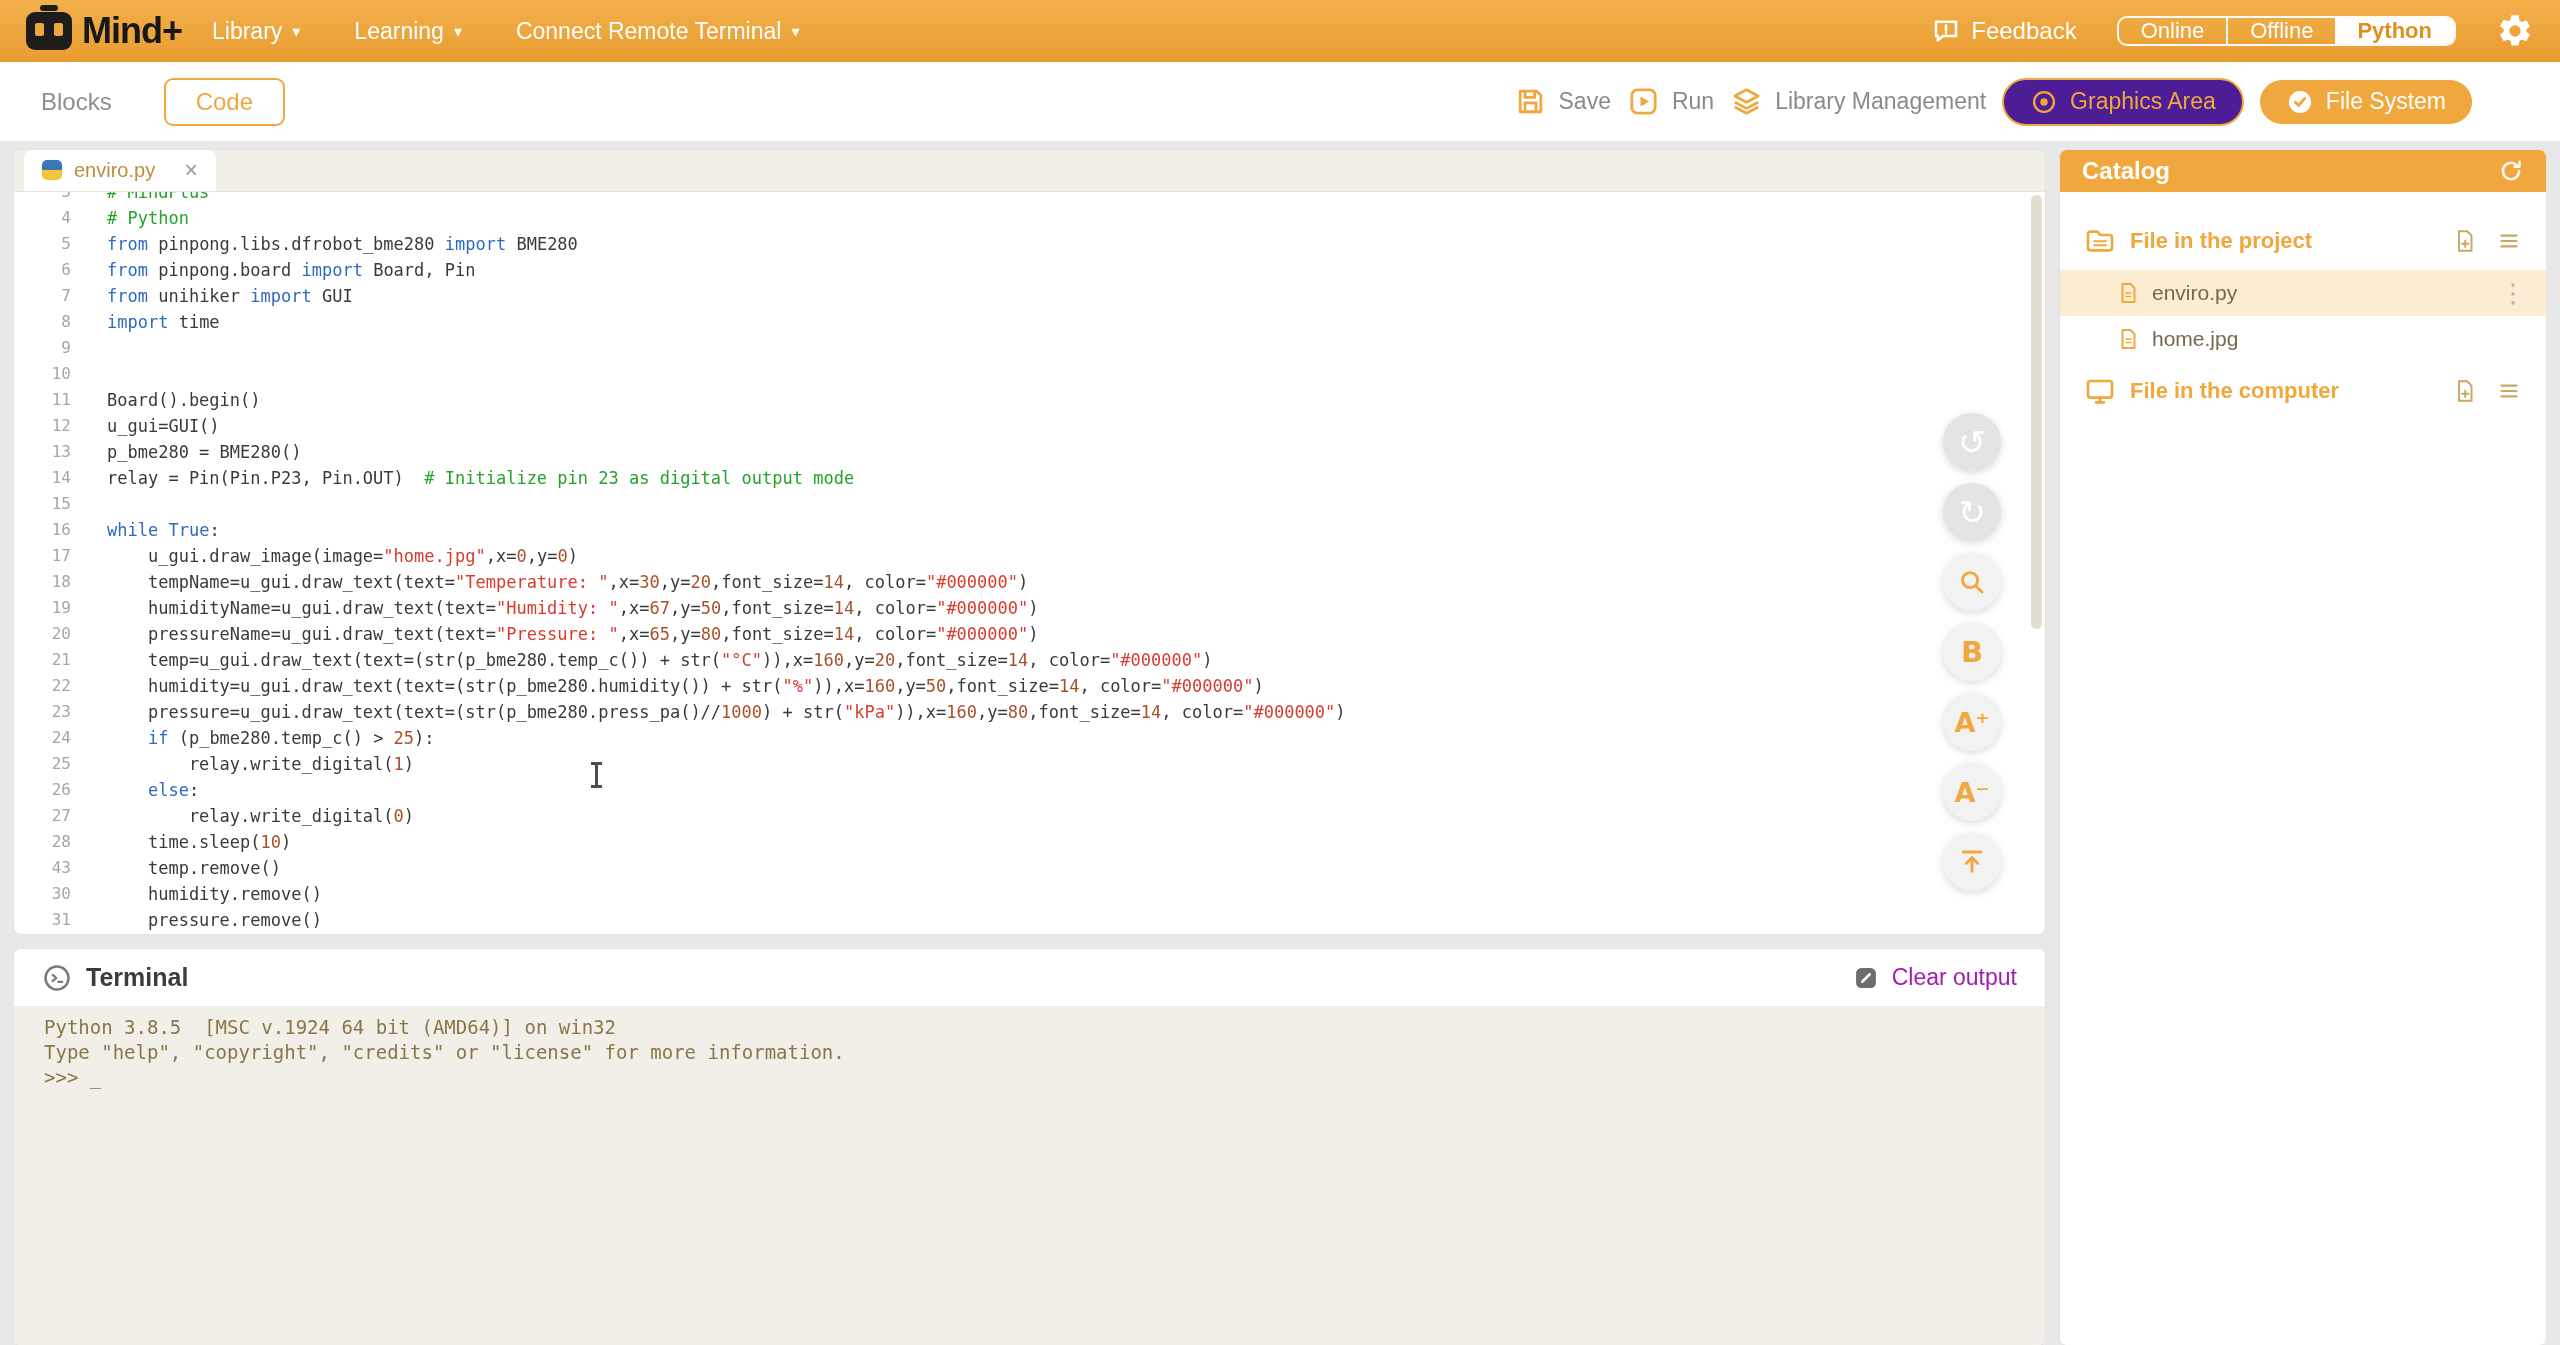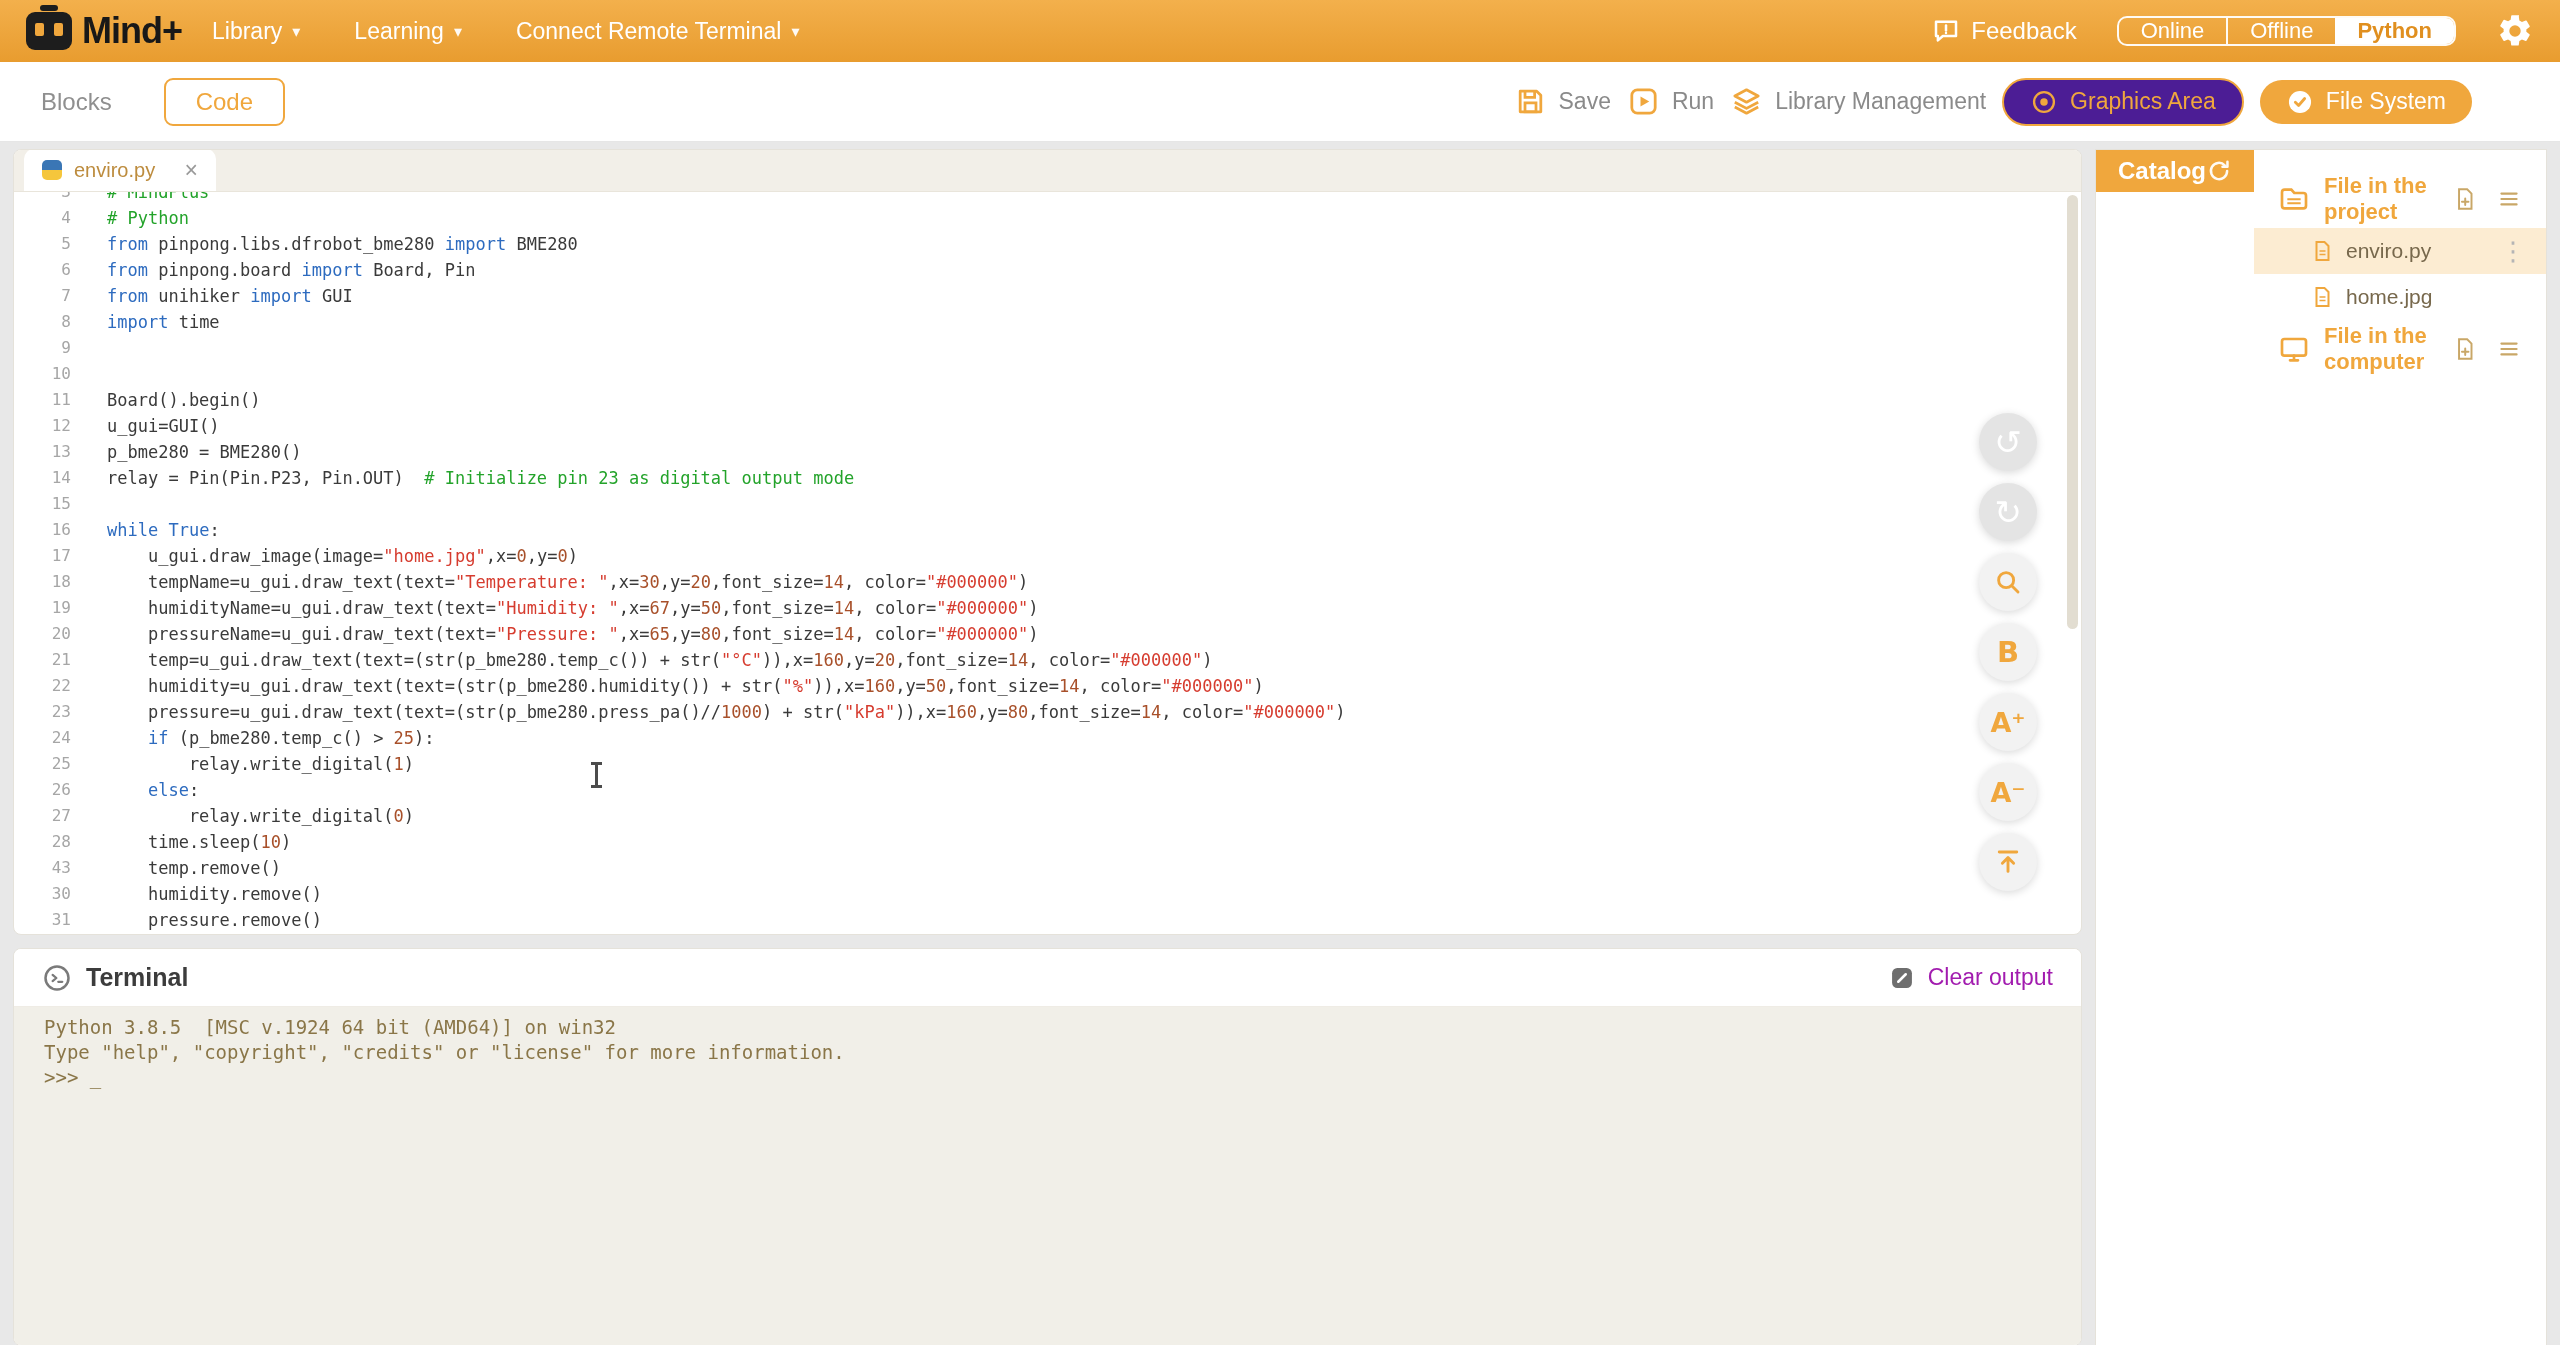--- a/index.html
+++ b/index.html
@@ -107,22 +107,22 @@
     padding:0 28px; border-bottom:1px solid #efece5; background:#fff; }
   .term-header svg{ width:30px; height:30px; flex:none; }
   .term-title{ font-size:25px; font-weight:bold; color:#3c3c3c; }
   .term-clear{ margin-left:auto; display:flex; align-items:center; gap:12px; font-size:23px; color:#a21caf; }
   .term-clear svg{ width:28px; height:28px; }
   .term-body{ flex:1; background:#f1efe8; padding:8px 30px;
     font-family:"DejaVu Sans Mono","Liberation Mono",monospace;
     font-size:19px; line-height:25px; color:var(--term); white-space:pre; }
 
   
-  .catalog{ width:452px; flex:none; background:#fff; border-radius:0; border:1px solid #e5e2da;
-    display:flex; flex-direction:row; overflow:hidden; }
+  .catalog{ width:488px; flex:none; background:#fff; border-radius:8px; border:1px solid #e5e2da;
+    display:flex; flex-direction:column; overflow:hidden; }
   .cat-header{ height:42px; flex:none; background:var(--accent); color:#fff;
     display:flex; align-items:center; justify-content:space-between; padding:0 22px;
     font-size:24px; font-weight:bold; }
   .cat-header svg{ width:26px; height:26px; opacity:.95; }
   .cat-body{ padding-top:20px; }
   .cat-section{ height:58px; display:flex; align-items:center; gap:14px; padding:0 24px; }
   .sec-ic{ width:32px; height:32px; color:var(--accent); flex:none; }
   .sec-label{ font-size:22px; font-weight:bold; color:var(--accent); }
   .sec-icons{ margin-left:auto; display:flex; gap:18px; color:#c9a767; }
   .sec-icons svg{ width:26px; height:26px; }

